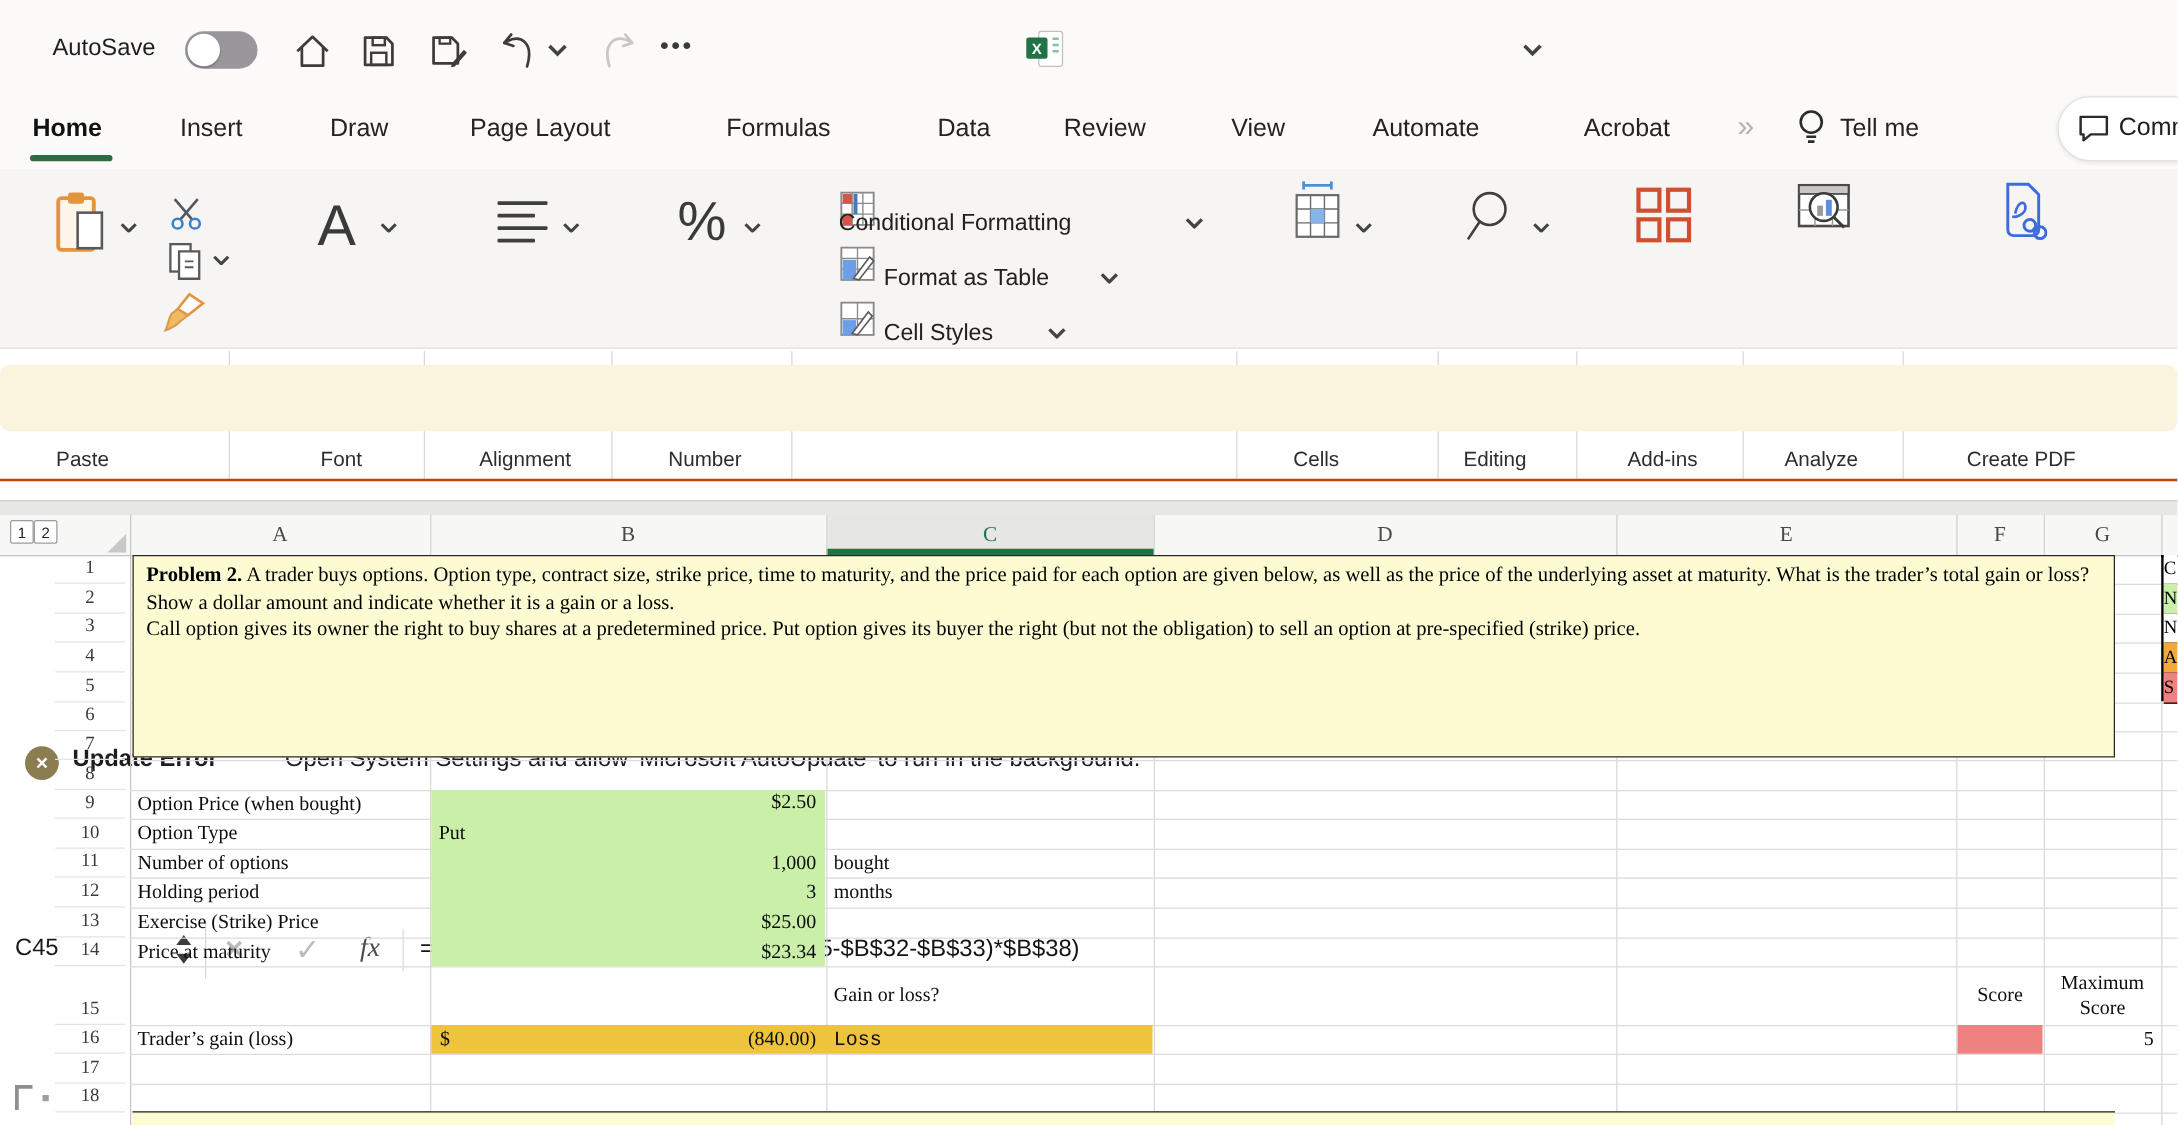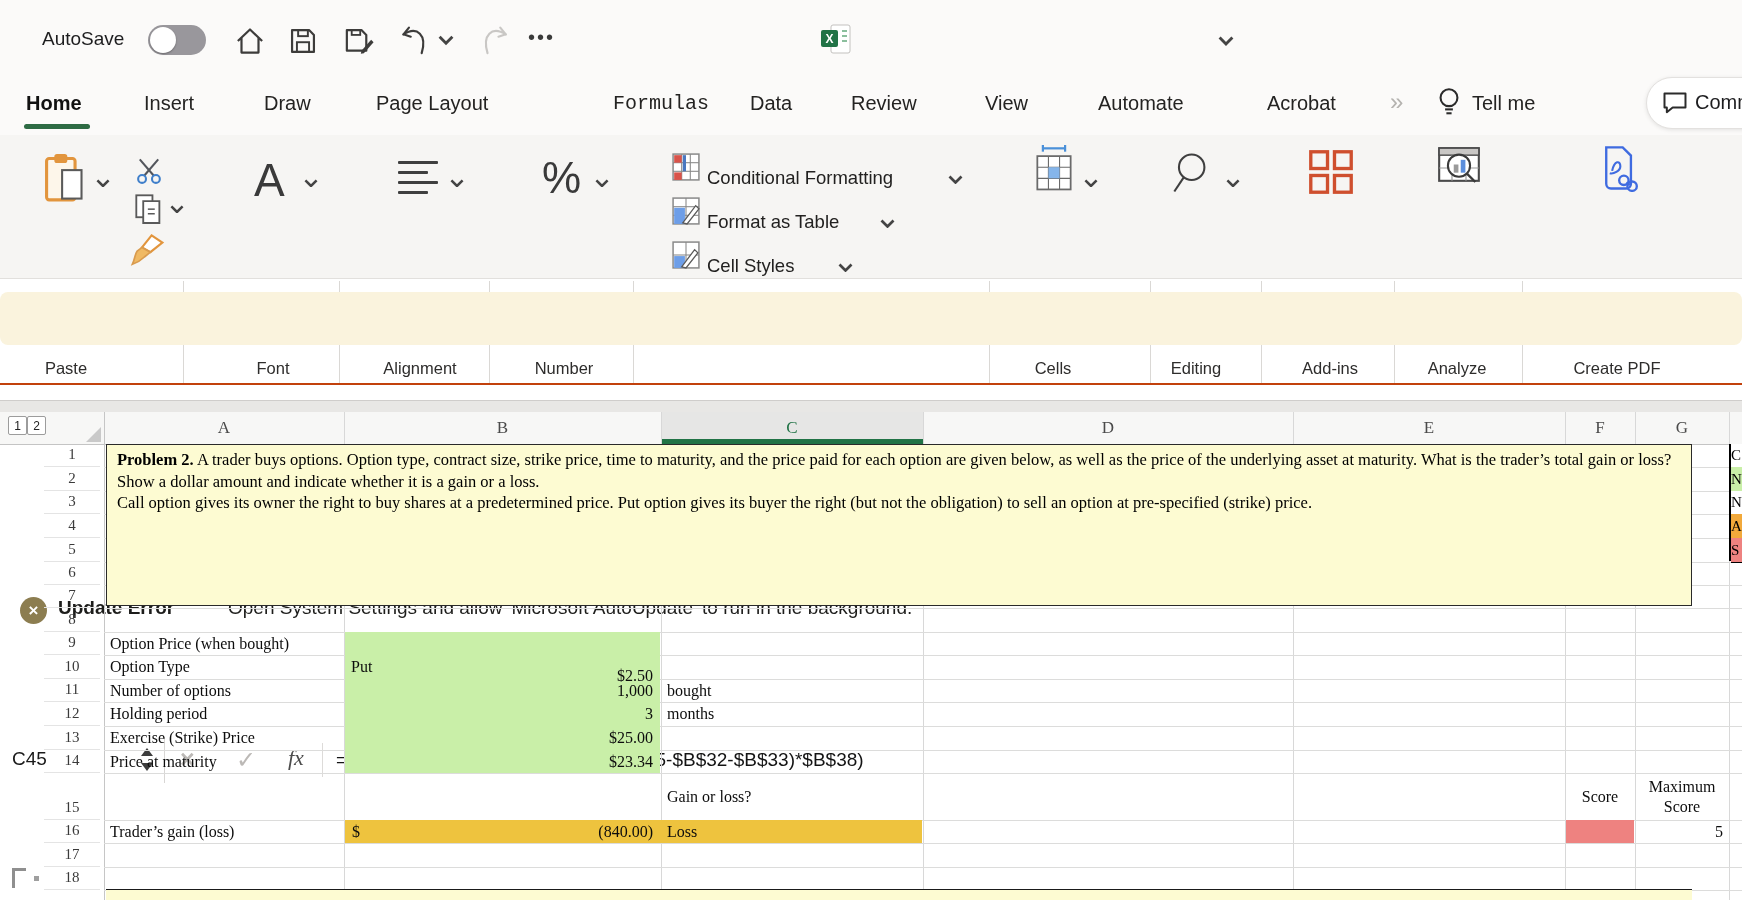--- a/index.html
+++ b/index.html
@@ -119,21 +119,21 @@
     <svg viewBox="0 0 10 6">
         <path class="chev" d="M1 1 L5 5 L9 1"></path>
       </svg>
   </div>
 
   <div id="tabrow">
       <div class="abs tab active" style="left: 26px;">Home</div>
       <div class="abs tab" style="left: 144px;">Insert</div>
       <div class="abs tab" style="left: 264px;">Draw</div>
       <div class="abs tab" style="left: 376px;">Page Layout</div>
-      <div class="abs tab" style="left: 613px; font-family: Liberation Mono, monospace;">Formulas</div>
+      <div class="abs tab" style="left: 581px;">Formulas</div>
       <div class="abs tab" style="left: 750px;">Data</div>
       <div class="abs tab" style="left: 851px;">Review</div>
       <div class="abs tab" style="left: 985px;">View</div>
       <div class="abs tab" style="left: 1098px;">Automate</div>
       <div class="abs tab" style="left: 1267px;">Acrobat</div>
     </div>
   <div id="tab-underline" class="abs" style="background: rgb(46, 107, 68);"></div>
   <span class="abs" style="left:1390px;top:88px;font-size:24px;color:#b5b3b0;">»</span>
   <div class="abs" style="left:1436px;top:86px;width:26px;height:30px;">
     <svg viewBox="0 0 20 24">
@@ -228,21 +228,21 @@
         <rect x="1" y="1" width="24" height="24" fill="#fff" stroke="#8a8a8a" stroke-width="1.4"></rect>
         <line x1="1" y1="9" x2="25" y2="9" stroke="#8a8a8a"></line>
         <line x1="1" y1="17" x2="25" y2="17" stroke="#8a8a8a"></line>
         <line x1="9" y1="1" x2="9" y2="25" stroke="#8a8a8a"></line>
         <line x1="17" y1="1" x2="17" y2="25" stroke="#8a8a8a"></line>
         <rect x="2" y="2" width="7" height="7" fill="#d9534a"></rect>
         <rect x="2" y="18" width="7" height="7" fill="#d9534a"></rect>
         <rect x="10" y="2" width="3" height="15" fill="#4a78c0"></rect>
       </svg>
   </div>
-  <div class="rmenu" style="left:707px;top:32px;">Conditional Formatting</div>
+  <div class="rmenu" style="left:671px;top:32px;">Conditional Formatting</div>
   <div class="abs" style="left:948px;top:35px;width:15px;height:10px;"><svg viewBox="0 0 10 6">
         <path class="chev" d="M1 1 L5 5 L9 1"></path>
       </svg></div>
 
   <div class="abs" style="left:672px;top:62px;width:28px;height:28px;">
     <svg viewBox="0 0 26 26">
         <rect x="1" y="1" width="24" height="24" fill="#fff" stroke="#8a8a8a" stroke-width="1.4"></rect>
         <line x1="1" y1="9" x2="25" y2="9" stroke="#8a8a8a"></line>
         <line x1="1" y1="17" x2="25" y2="17" stroke="#8a8a8a"></line>
         <line x1="13" y1="1" x2="13" y2="25" stroke="#8a8a8a"></line>
@@ -436,39 +436,39 @@
 <div id="pink-cell" class="abs" style="left: 1566px; top: 820px; width: 68px; height: 23px; background: rgb(238, 130, 128);"></div>
 <div id="legend-block" class="abs"></div>
 <div id="bottom-strip" class="abs" style="background: rgb(253, 251, 210);"></div>
 <div class="abs outline-mark" style="left:12px;top:868px;width:3px;height:20px;"></div>
 <div class="abs outline-mark" style="left:12px;top:868px;width:14px;height:3px;"></div>
 <div class="abs" style="left:34px;top:876px;width:5px;height:5px;background:#9f9f9f;"></div>
 
 <div id="problem-box" class="abs" style="background: rgb(253, 251, 210);"><b>Problem 2.</b><span> A trader buys options. Option type, contract size, strike price, time to maturity, and the price paid for each option are given below, as well as the price of the underlying asset at maturity. What is the trader’s total gain or loss? Show a dollar amount and indicate whether it is a gain or a loss.</span><div>Call option gives its owner the right to buy shares at a predetermined price. Put option gives its buyer the right (but not the obligation) to sell an option at pre-specified (strike) price.</div></div>
 
 <div class="cell" style="left:110px;top:632px;width:230px;height:23px;">Option Price (when bought)</div>
-<div class="cell r" style="left:350px;top:664px;width:303px;height:23px;">$2.50</div>
+<div class="cell r" style="left:350px;top:630px;width:303px;height:23px;">$2.50</div>
 <div class="cell" style="left:110px;top:655px;width:230px;height:24px;">Option Type</div>
 <div class="cell" style="left:351px;top:655px;width:300px;height:24px;">Put</div>
 <div class="cell" style="left:110px;top:679px;width:230px;height:23px;">Number of options</div>
 <div class="cell r" style="left:350px;top:679px;width:303px;height:23px;">1,000</div>
 <div class="cell" style="left:667px;top:679px;width:200px;height:23px;">bought</div>
 <div class="cell" style="left:110px;top:702px;width:230px;height:24px;">Holding period</div>
 <div class="cell r" style="left:350px;top:702px;width:303px;height:24px;">3</div>
 <div class="cell" style="left:667px;top:702px;width:200px;height:24px;">months</div>
 <div class="cell" style="left:110px;top:726px;width:230px;height:24px;">Exercise (Strike) Price</div>
 <div class="cell r" style="left:350px;top:726px;width:303px;height:24px;">$25.00</div>
 <div class="cell" style="left:110px;top:750px;width:230px;height:23px;">Price at maturity</div>
 <div class="cell r" style="left:350px;top:750px;width:303px;height:23px;">$23.34</div>
 <div class="cell" style="left:667px;top:773px;width:200px;height:47px;">Gain or loss?</div>
 <div class="cell c" style="left:1565px;top:773px;width:70px;height:47px;">Score</div>
 <div class="cell c" style="left:1637px;top:773px;width:90px;height:47px;white-space:normal;line-height:20px;">Maximum Score</div>
 <div class="cell" style="left:110px;top:820px;width:230px;height:23px;text-align:center;">Trader’s gain (loss)</div>
 <div class="cell" style="left:352px;top:820px;width:40px;height:23px;">$</div>
 <div class="cell r" style="left:350px;top:820px;width:303px;height:23px;">(840.00)</div>
-<div class="cell" style="left:667px;top:820px;width:200px;height:23px;">Loss</div>
+<div class="cell" style="left:667px;top:820px;width:200px;height:23px;font-family:Liberation Mono, monospace;">Loss</div>
 <div class="cell r" style="left:1635px;top:820px;width:88px;height:23px;">5</div>
 
 <div class="legend-cell" style="top: 444px; height: 23px; background: rgb(255, 255, 255);">C</div>
 <div class="legend-cell" style="top: 467px; height: 24px; background: rgb(201, 239, 168);">N</div>
 <div class="legend-cell" style="top: 491px; height: 23px; background: rgb(255, 255, 255);">N</div>
 <div class="legend-cell" style="top: 514px; height: 24px; background: rgb(242, 169, 59);">A</div>
 <div class="legend-cell" style="top: 538px; height: 24px; background: rgb(238, 130, 128);">S</div>
 
 </body></html>

